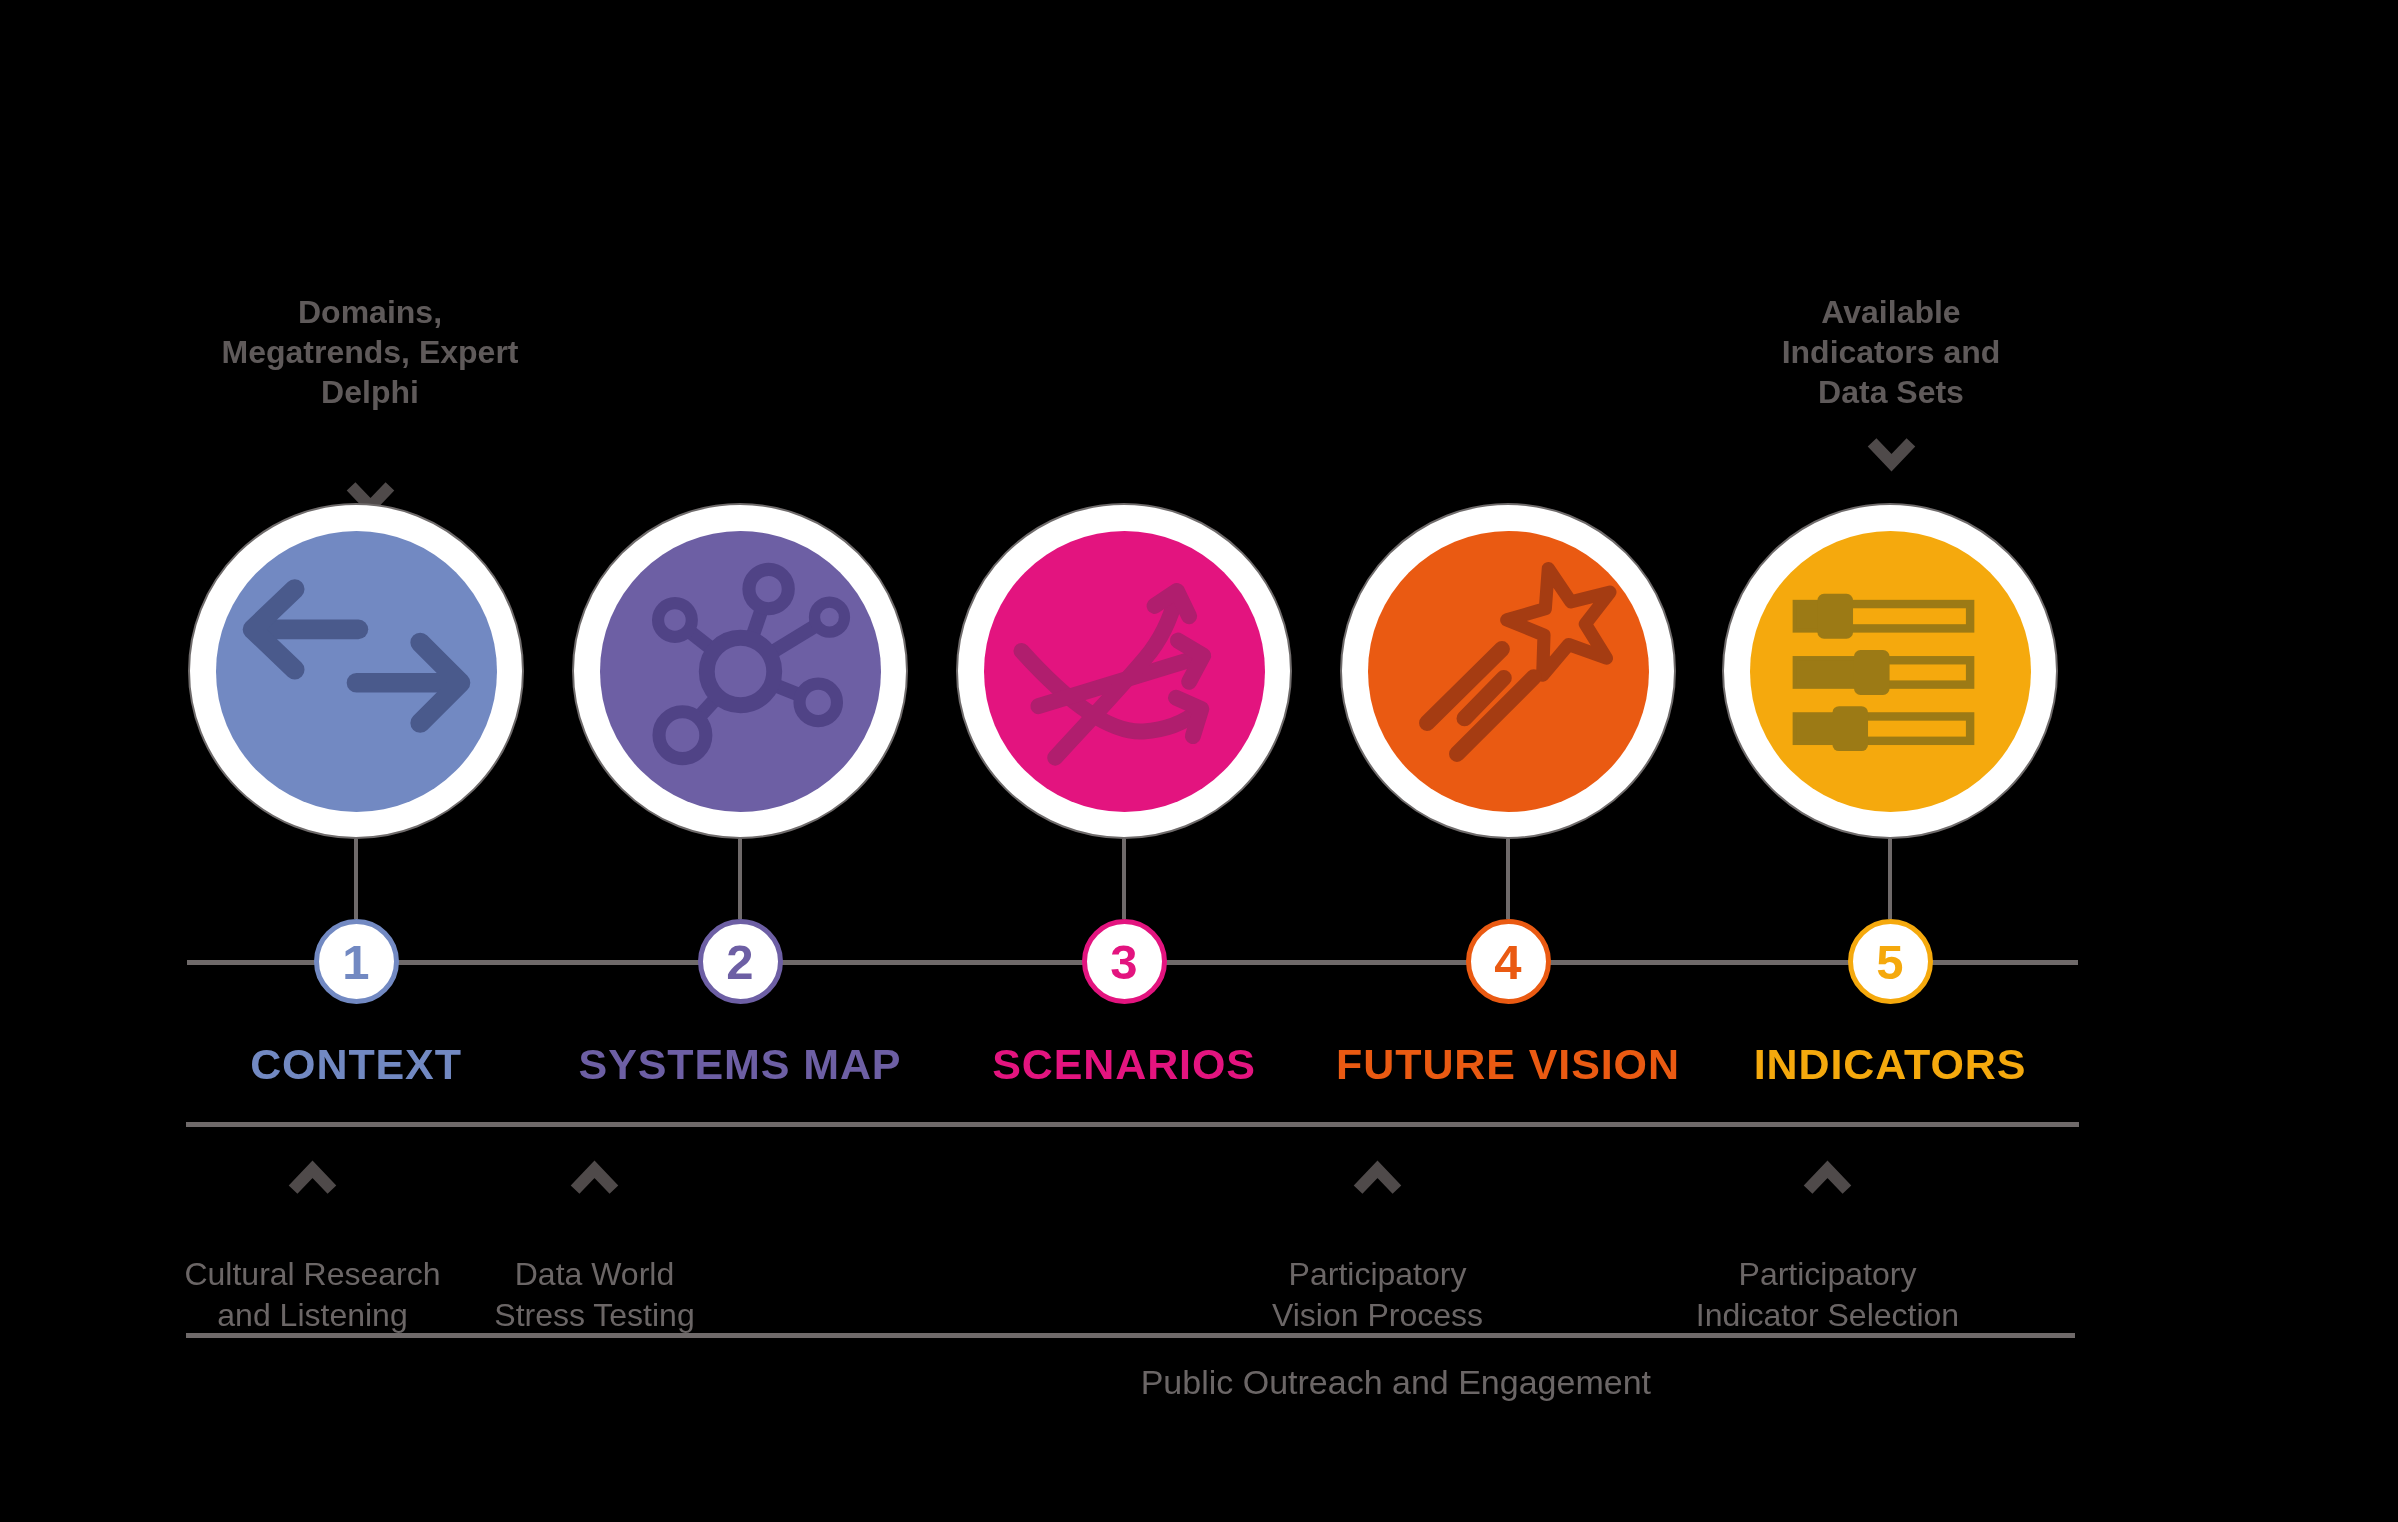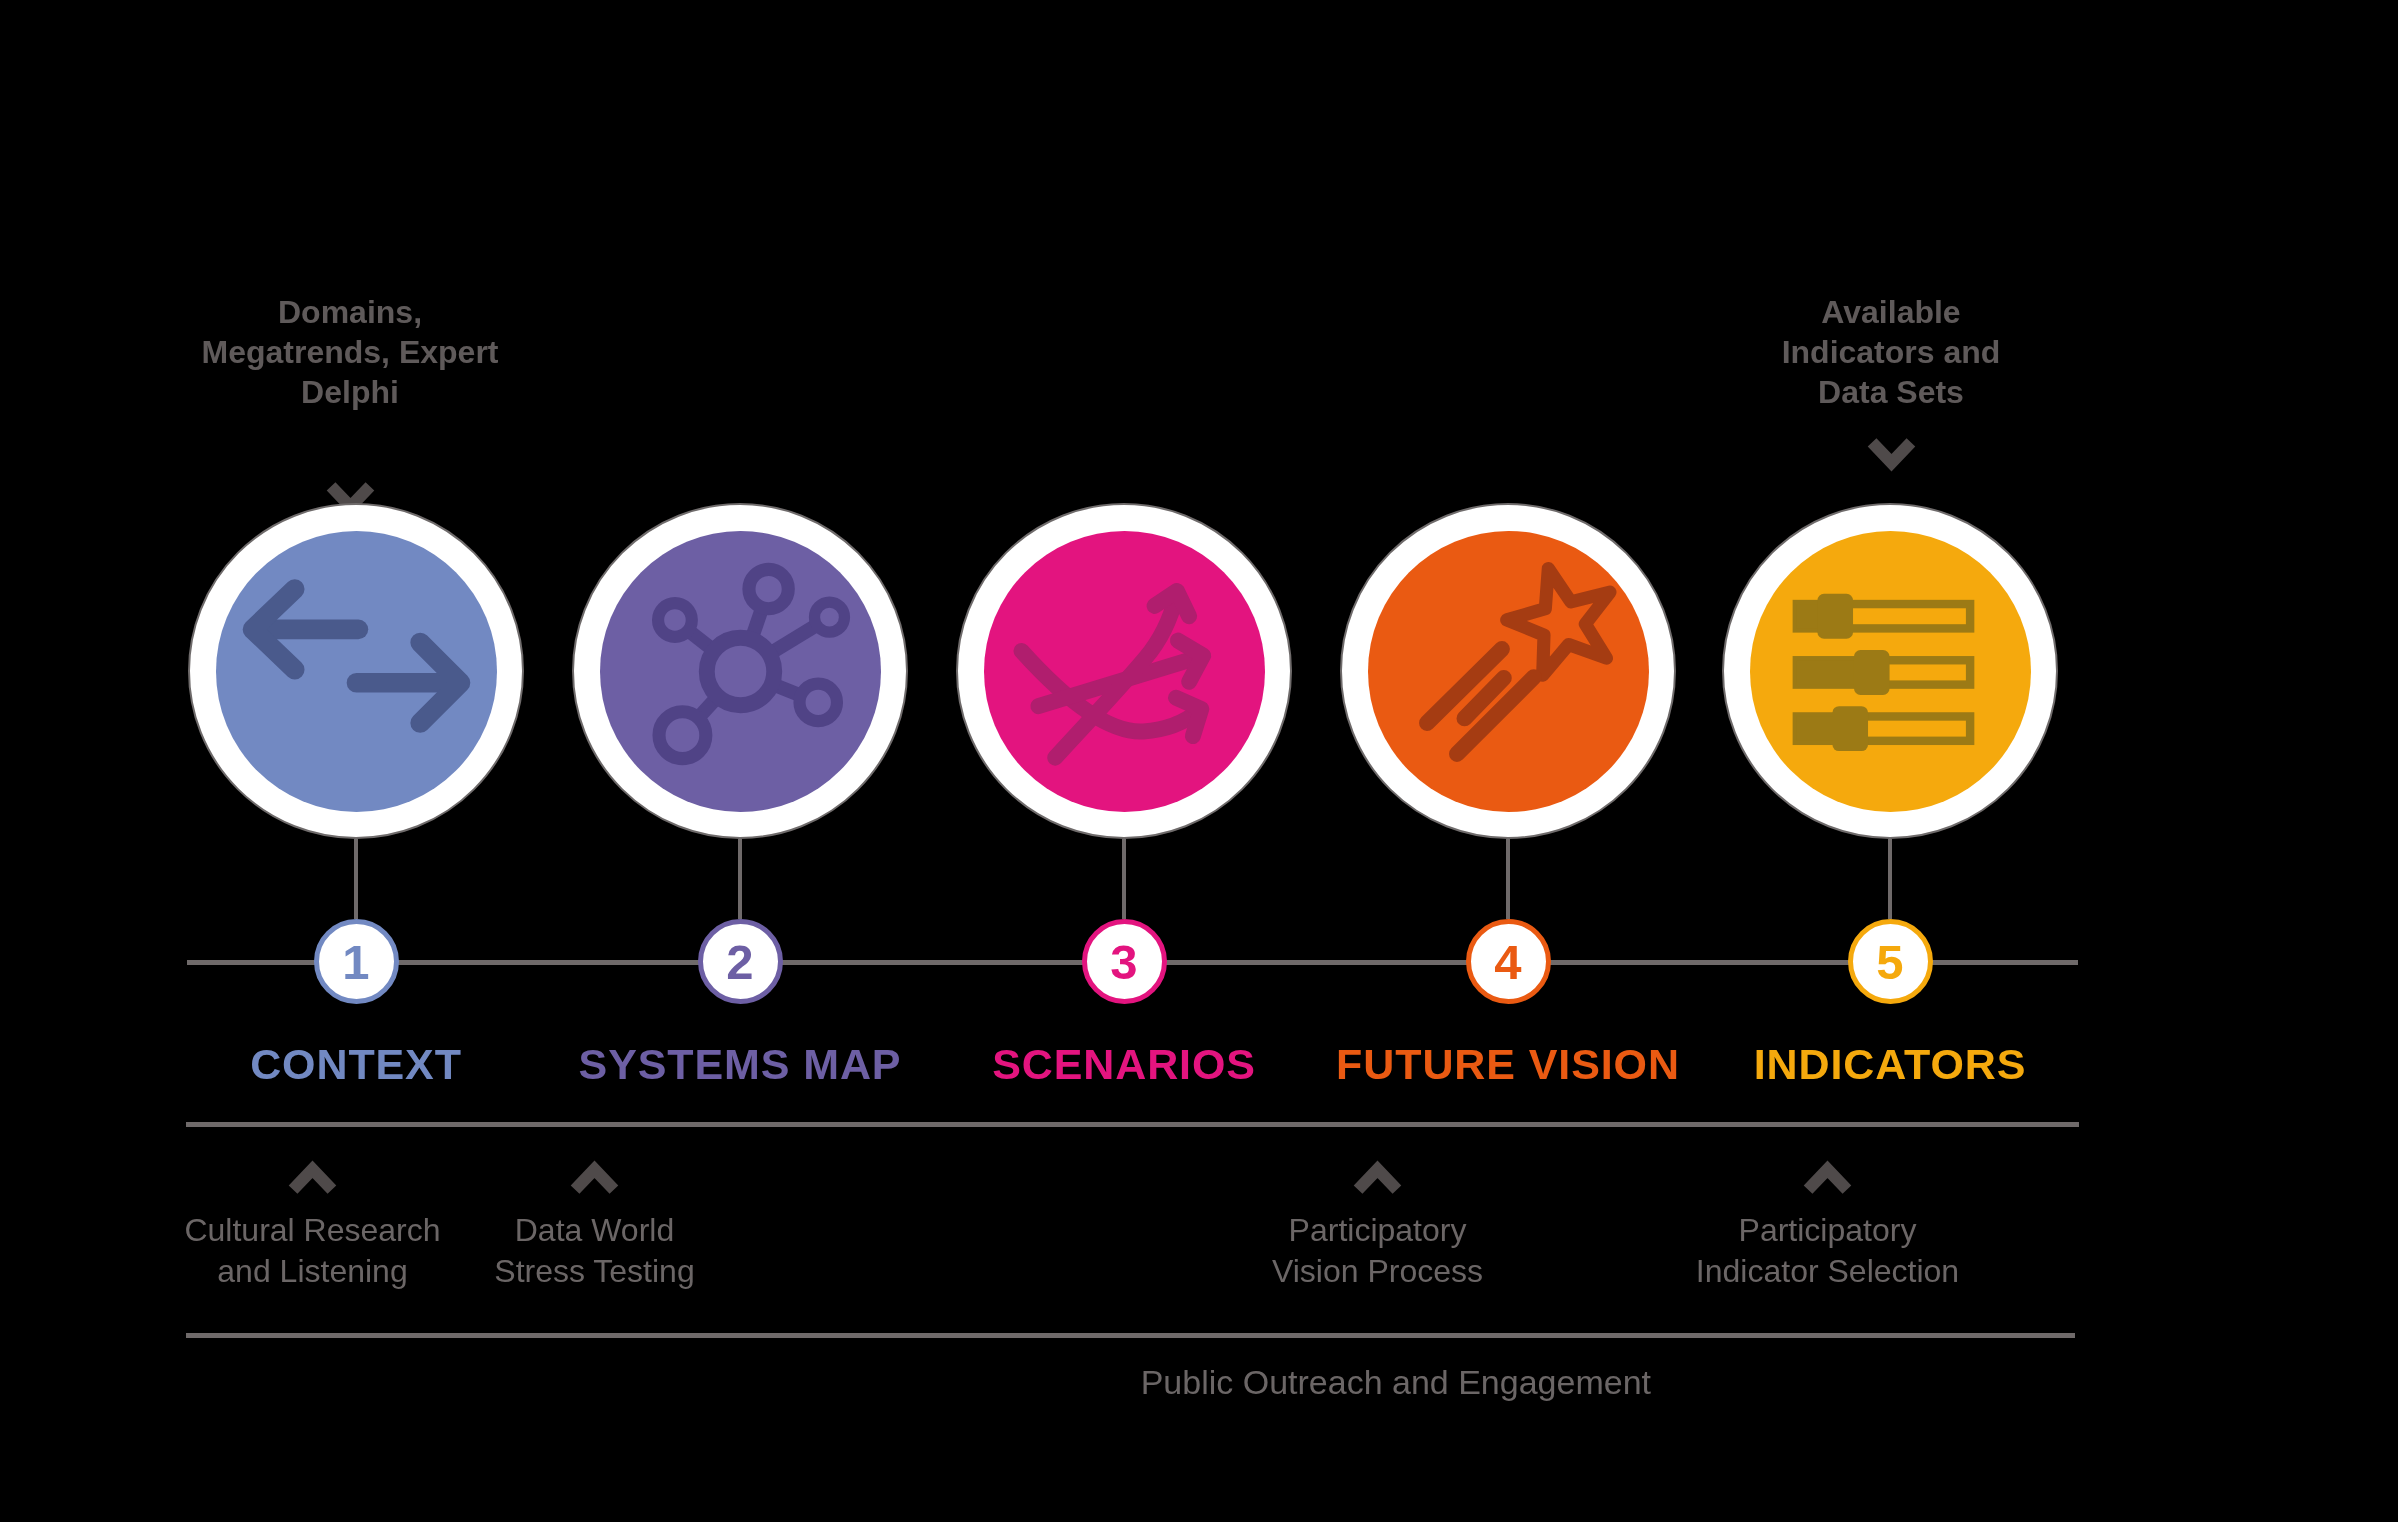--- a/index.html
+++ b/index.html
@@ -26,33 +26,33 @@
     display:flex;align-items:center;justify-content:center;}
   .circle-fill svg{width:281px;height:281px;color:var(--icon);}
   .connector{width:3.7px;height:80px;background:var(--line);}
   .badge{
     width:75px;height:75px;border-radius:50%;background:#ffffff;border:5.6px solid var(--accent);
     display:flex;align-items:center;justify-content:center;
     font-size:49px;font-weight:bold;color:var(--accent);
   }
   .step-label{margin-top:36px;font-size:43px;font-weight:bold;letter-spacing:0.9px;color:var(--accent);white-space:nowrap;}
   
-  .annotation{position:absolute;top:1160px;width:375px;display:flex;flex-direction:column;align-items:center;}
+  .annotation{position:absolute;top:1160px;width:375px;display:flex;flex-direction:column;align-items:center;gap:44px;}
   .annotation .note-lines{margin-top:13px;text-align:center;font-size:32px;line-height:41px;font-weight:500;color:var(--note-bottom);}
   
   .footer{position:absolute;top:1363px;left:527px;width:1124px;text-align:right;
     font-size:34px;font-weight:500;color:var(--note-bottom);}
   .chev{stroke:var(--chevron);stroke-width:13;fill:none;}
 </style>
 </head>
 <body>
 
 <div class="canvas" style="background: rgb(0, 0, 0); --line: #6f6a6a; --chevron: #4f4a4a; --note-top: #5f5a5a; --note-bottom: #6b6666;">
 
-  <div class="top-note" style="left:144px;gap:44px;">
+  <div class="top-note" style="left:164px;gap:44px;">
     <div class="note-lines">
       <div>Domains,</div>
       <div>Megatrends, Expert</div>
       <div>Delphi</div>
     </div>
     <svg width="51" height="37" viewBox="0 0 54 40">
       <polyline class="chev" points="6,8 27,30 48,8"></polyline>
     </svg>
   </div>
 

